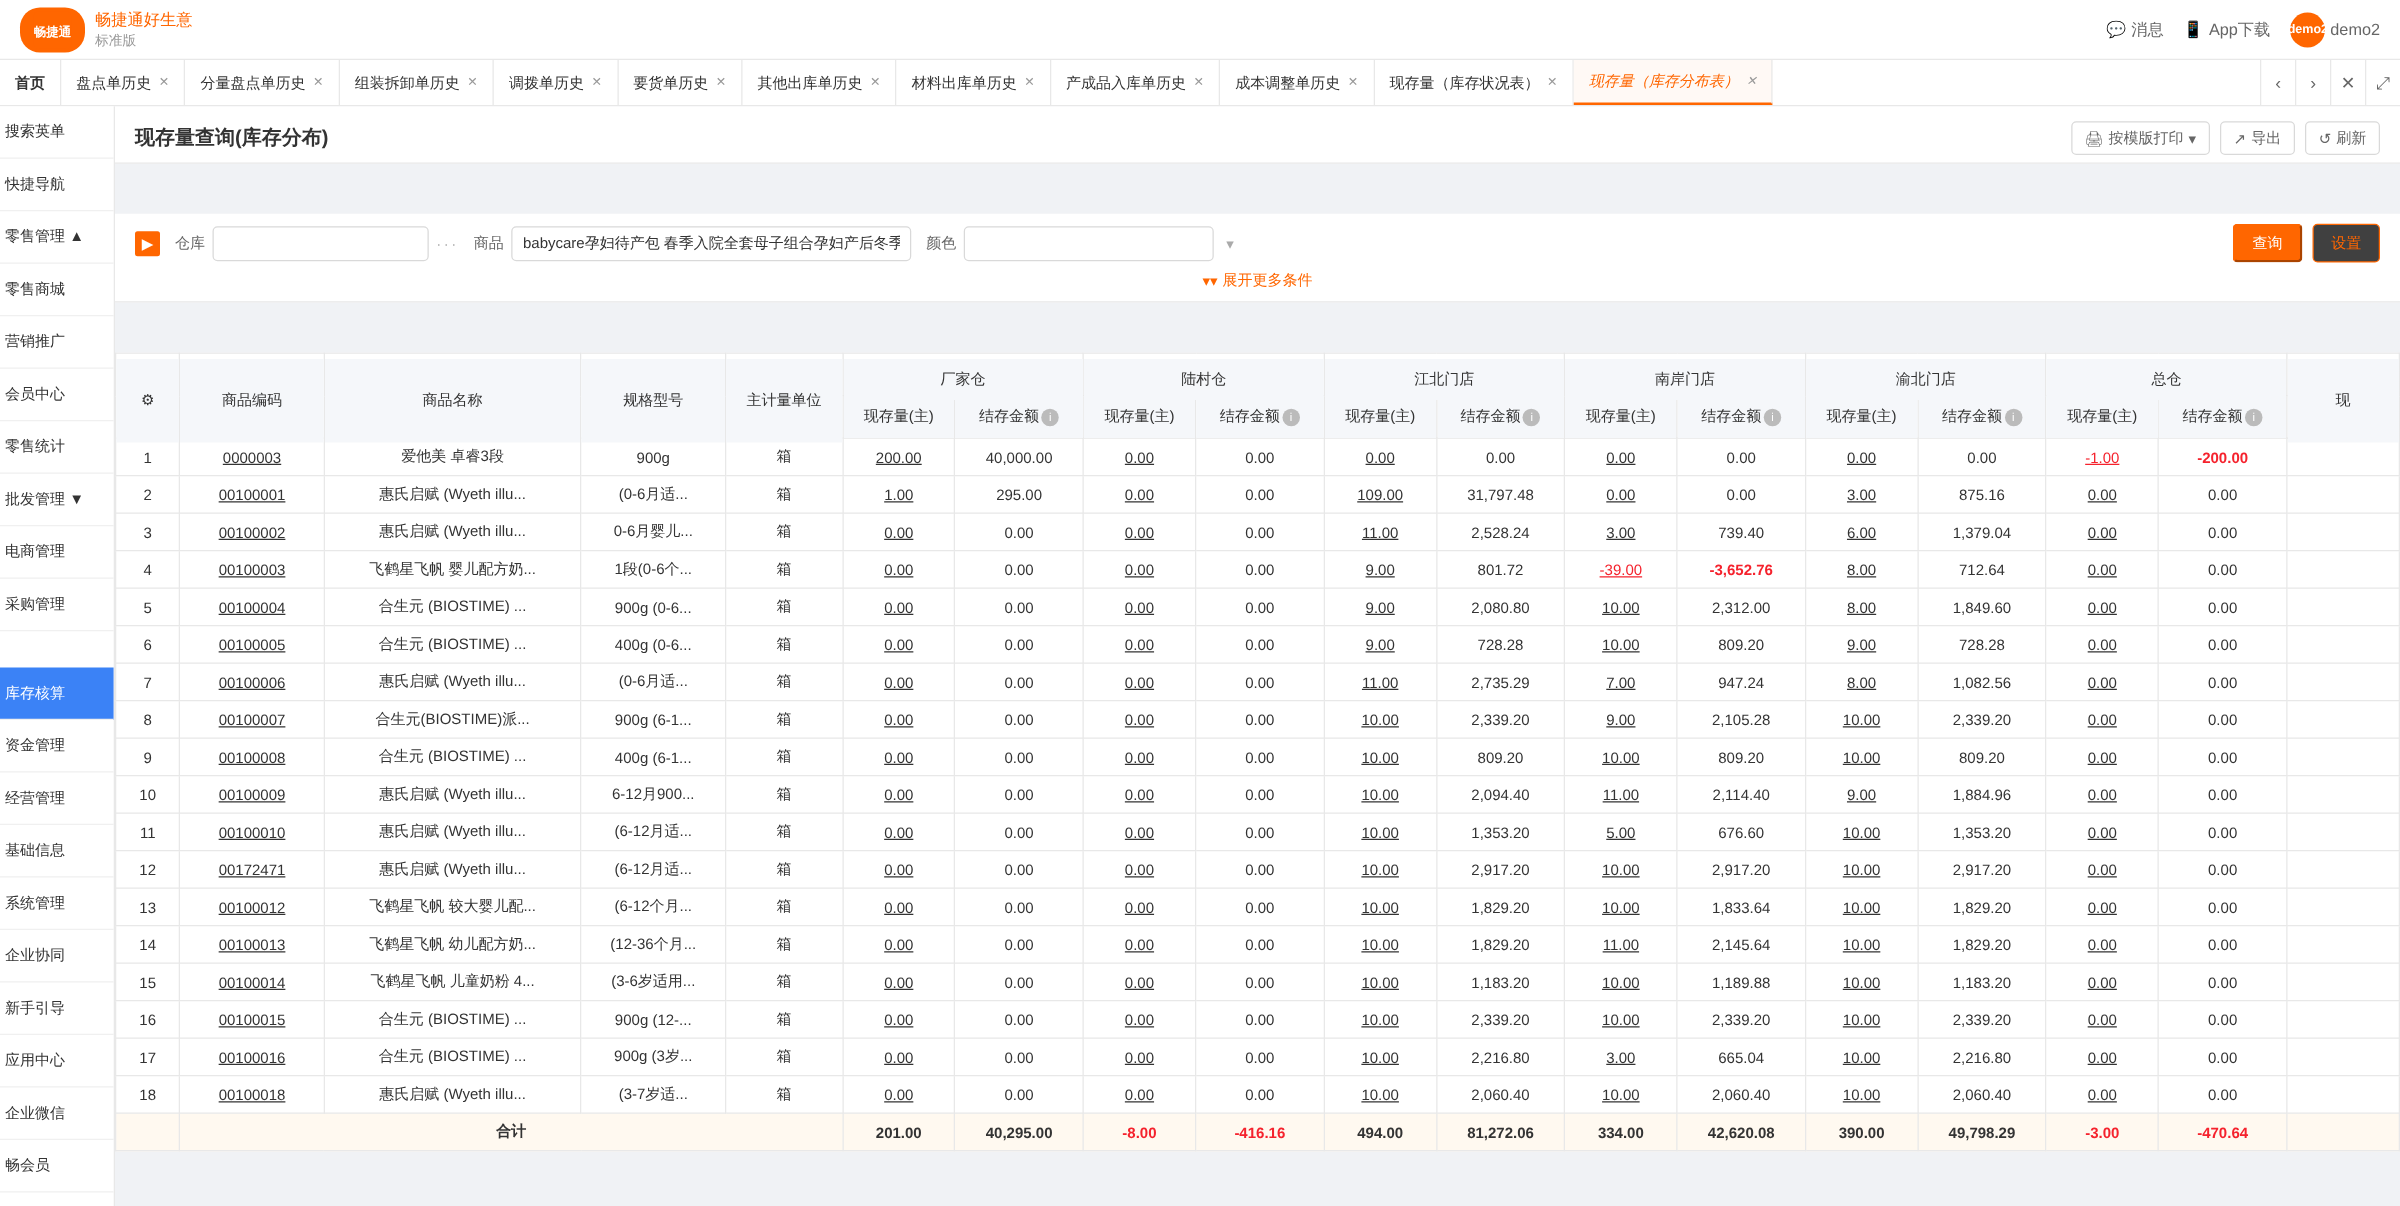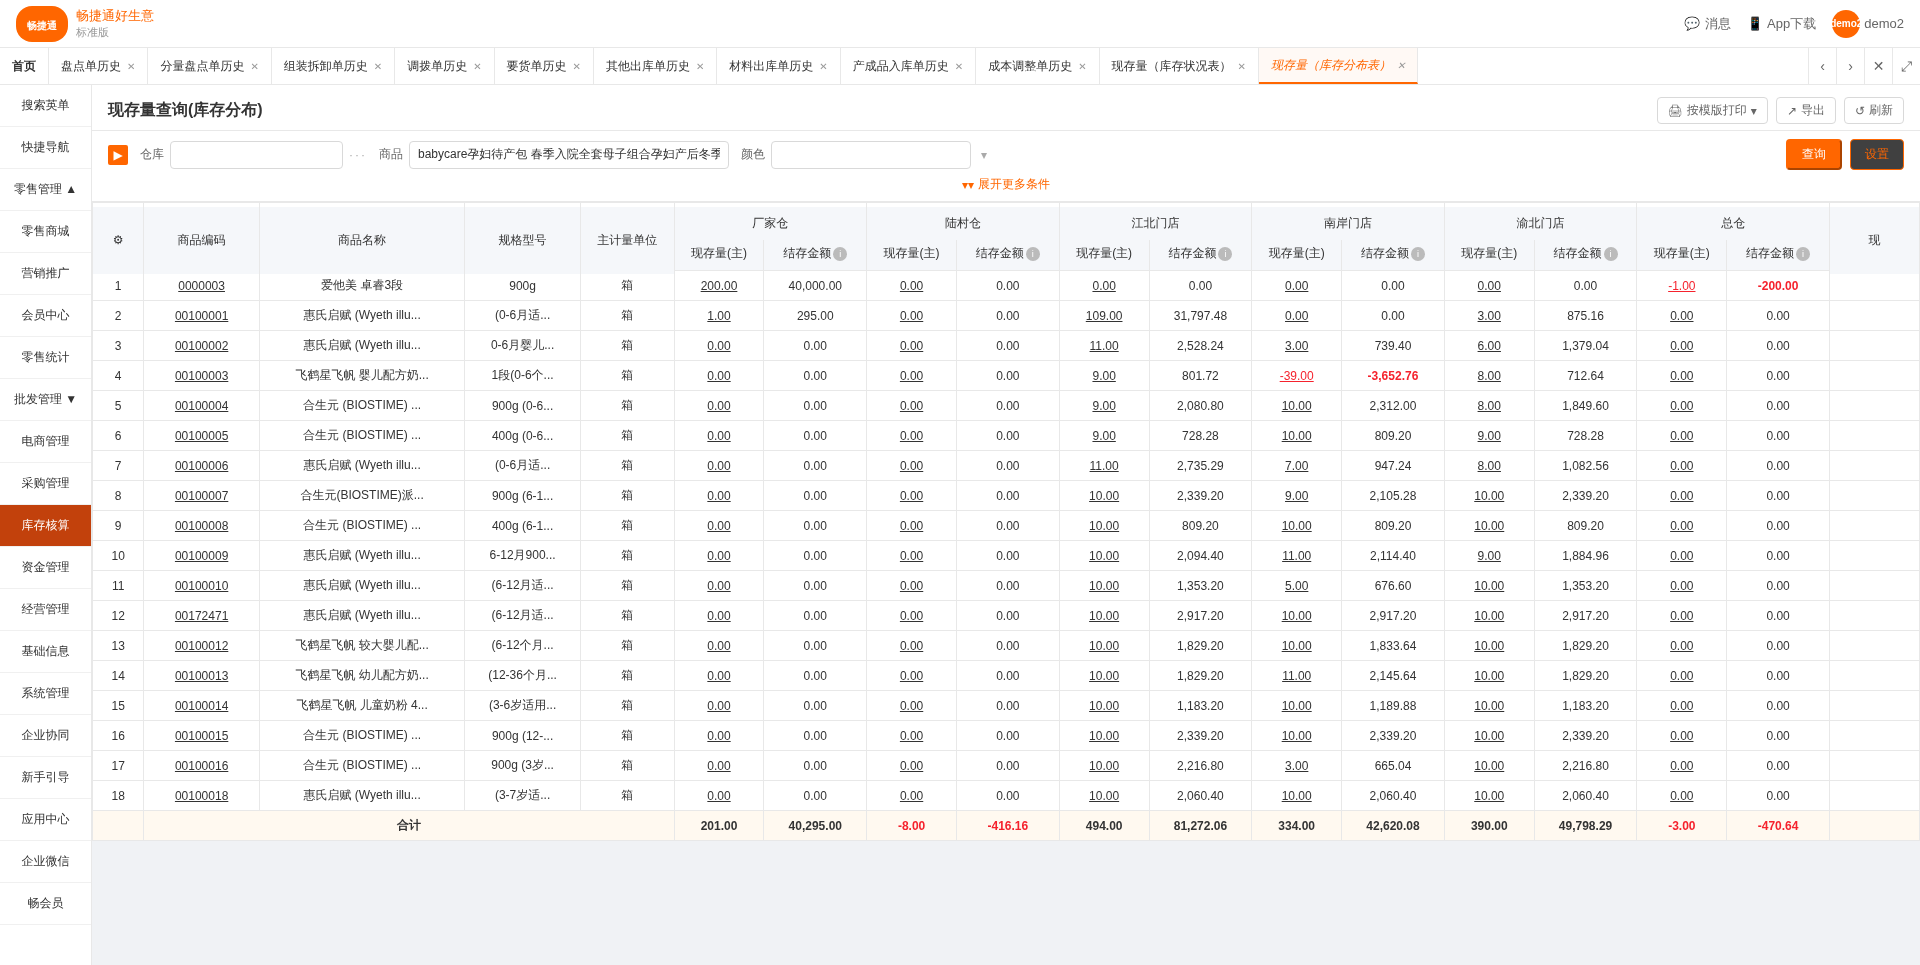--- a/index.html
+++ b/index.html
@@ -20,25 +20,25 @@
     .nav-tab .close-icon { margin-left: 6px; color: #999; font-size: 10px; }
     .nav-tab.home { color: #333; font-weight: bold; }
     .nav-arrows { display: flex; align-items: center; margin-left: auto; }
     .nav-arrow-btn { width: 28px; height: 36px; display: flex; align-items: center; justify-content: center; border: none; background: #fff; border-left: 1px solid #e8e8e8; cursor: pointer; color: #666; font-size: 14px; }
 
     
     .main-layout { display: flex; height: calc(965px - 48px - 36px); }
 
     
     .sidebar { width: 92px; background: #fff; border-right: 1px solid #e8e8e8; display: flex; flex-direction: column; overflow-y: auto; flex-shrink: 0; }
-    .sidebar-item { padding: 12px 4px; text-align: center; cursor: pointer; font-size: 12px; color: #333; border-bottom: 1px solid #f0f0f0; }
-    .sidebar-item.active { color: #fff; background: #c2410c; }
-
-    
-    .content { flex: 1; overflow: hidden; display: flex; flex-direction: column; padding: 0; }
+    .sidebar-item { padding: 12px 4px; cursor: pointer; font-size: 12px; color: #333; border-bottom: 1px solid #f0f0f0; }
+    .sidebar-item.active { color: #fff; background: #3b82f6; margin-top: 29px; }
+
+    
+    .content { flex: 1; overflow: hidden; display: flex; flex-direction: column; padding: 0; gap: 40px; }
     .page-header { padding: 12px 16px 6px; display: flex; align-items: center; justify-content: space-between; background: #fff; border-bottom: 1px solid #e8e8e8; }
     .page-title { font-size: 16px; font-weight: bold; color: #333; }
     .page-actions { display: flex; align-items: center; gap: 8px; }
     .btn-action { display: flex; align-items: center; gap: 4px; padding: 4px 10px; border: 1px solid #d9d9d9; background: #fff; border-radius: 4px; cursor: pointer; font-size: 12px; color: #666; }
     .btn-orange { background: #ff6600; color: #fff; border-color: #ff6600; border-radius: 4px; padding: 5px 14px; font-size: 12px; cursor: pointer; }
     .btn-white-orange { background: #404040; color: #ff6600; border: 1px solid #ff6600; border-radius: 4px; padding: 5px 14px; font-size: 12px; cursor: pointer; }
 
     
     .filter-bar { padding: 8px 16px; background: #fff; border-bottom: 1px solid #e8e8e8; }
     .filter-row { display: flex; align-items: center; gap: 12px; flex-wrap: wrap; }

